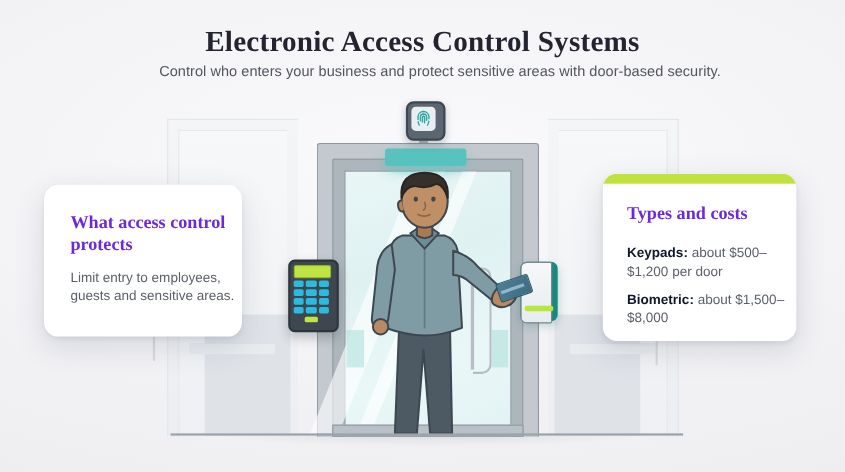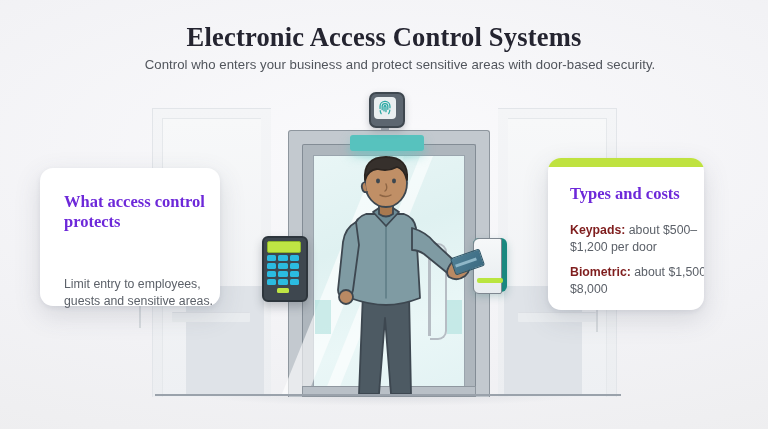--- a/index.html
+++ b/index.html
@@ -108,33 +108,33 @@
   .keycard-stripe{position:absolute;left:455px;top:261px;width:22px;height:3px;
     background:#8fb7c8;transform:rotate(-19deg);}
 
   
   .person{position:absolute;left:0;top:0;width:768px;height:429px;}
 
   
   .card{position:absolute;background:#ffffff;border-radius:13px;
     box-shadow:0 9px 26px rgba(70,80,95,.17), 0 2px 5px rgba(70,80,95,.09);}
   .card-left{left:40px;top:168px;width:180px;height:138px;}
-  .card-right{left:548px;top:158px;width:156px;height:152px;overflow:hidden;}
+  .card-right{left:548px;top:158px;width:176px;height:152px;overflow:hidden;}
   .accent-bar{position:absolute;left:0;top:0;width:180px;height:9px;background:#bfe23f;}
   .card-h{font-family:"Liberation Serif", serif;font-weight:700;
     font-size:16.5px;color:#6d28d9;line-height:1.24;}
   .card-left .card-h{position:absolute;left:24px;top:24px;width:145px;}
   .card-right .card-h{position:absolute;left:22px;top:26px;width:150px;}
-  .card-body{font-size:12.3px;color:#5c6169;line-height:1.42;margin-top:32px;}
+  .card-body{font-size:12.3px;color:#5c6169;line-height:1.42;}
   .card-left .card-body{position:absolute;left:24px;top:76px;width:150px;}
   .card-right .row{position:absolute;left:22px;width:152px;font-size:12.3px;
     color:#5c6169;line-height:1.42;}
   .card-right .row1{top:64px;}
   .card-right .row2{top:106px;}
-  .row b{color:#7f1d1d;font-weight:700;}
+  .row b{color:#0f172a;font-weight:700;}
   .card-stem{position:absolute;width:1.6px;background:#d6dade;}
   .stem-l{left:139px;top:306px;height:22px;}
   .stem-r{left:596px;top:310px;height:22px;}
 </style>
 </head>
 <body>
 
 <div class="stage">
 
   <div class="title">Electronic Access Control Systems</div>

